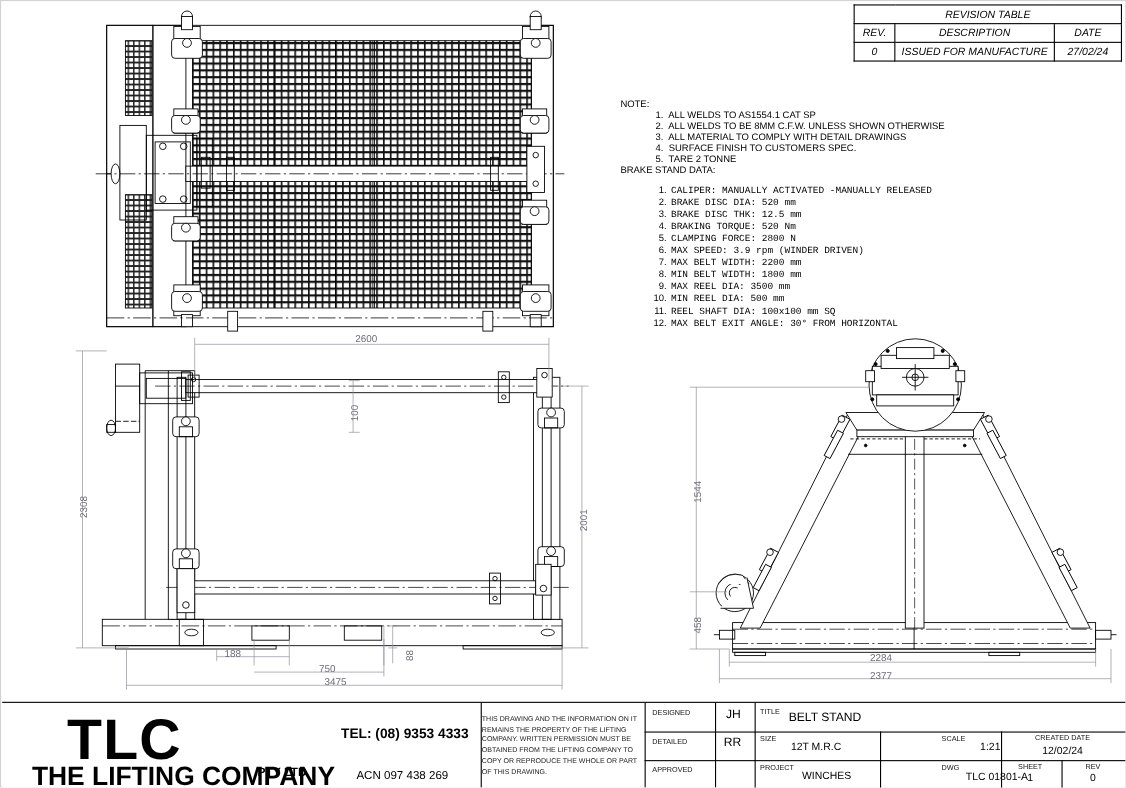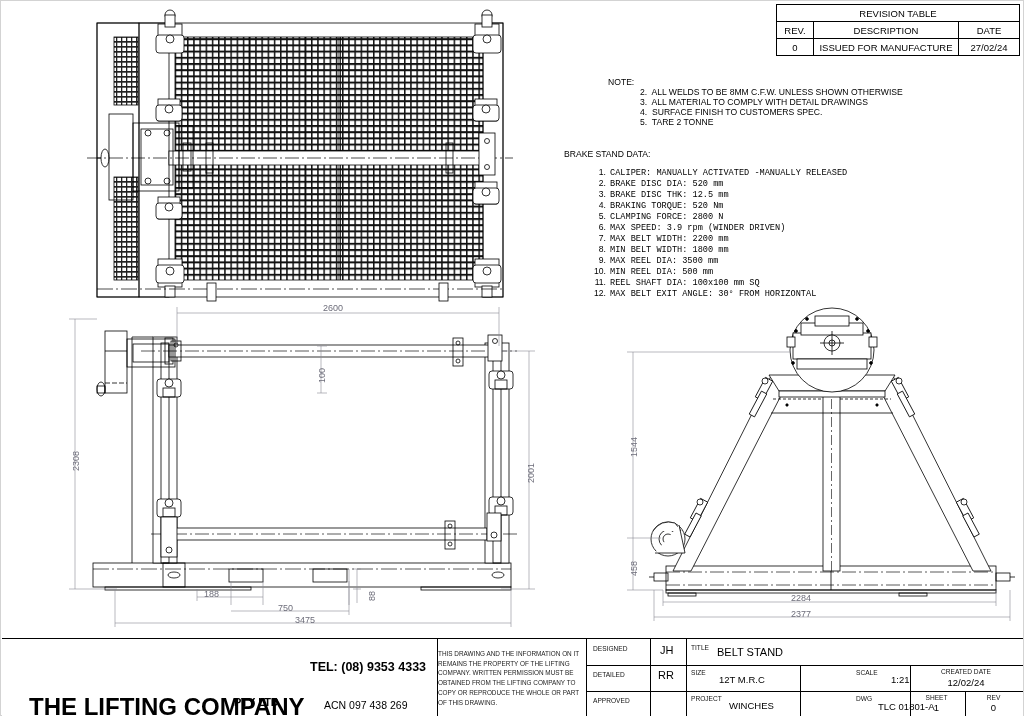--- a/index.html
+++ b/index.html
@@ -9,25 +9,25 @@
          border:1px solid #d3d3d3;background:#fff;}
   .dim{position:absolute;white-space:pre;color:#6d6d7a;font-size:9px;
        font-family:"Liberation Sans", sans-serif;}
   .dimv{transform:rotate(-90deg);transform-origin:0 0;}
 
   
   #rev-table{position:absolute;left:775px;top:3px;width:244px;
              border:1.2px solid #000;border-collapse:collapse;
              font-size:9.5px;background:#fff;}
   #rev-table td,#rev-table th{border:1px solid #000;text-align:center;
-             padding:1px 2px;font-weight:normal;height:14px;}
+             padding:1px 2px;font-weight:normal;height:14px;font-style:italic;}
   #rev-table .hdr{font-size:9.5px;}
 
   
-  #notes{position:absolute;left:563px;top:76px;font-size:8.6px;color:#000;margin-left:44px;}
+  #notes{position:absolute;left:563px;top:88px;font-size:8.6px;color:#000;}
   #notes .hd{font-size:8.6px;margin:0;}
   #notes ol{margin:0;padding:0;list-style:none;}
   #notes li{margin:0;padding:0;white-space:pre;}
   .noteindent{padding-left:32px !important;}
 
   #bsd{position:absolute;left:563px;top:148px;font-size:8.6px;color:#000;}
   #bsd .hd{margin:0 0 8px 0;}
   #bsd ol{margin:0;padding:0;list-style:none;}
   #bsd li{margin:0;padding:0;white-space:pre;padding-left:26px;}
   #bsd li .n{display:inline-block;width:16px;text-align:right;}
@@ -371,21 +371,21 @@
       <line x1="653" y1="589" x2="653" y2="620"></line>
       <line x1="1009" y1="589" x2="1009" y2="620"></line>
     </g>
   </svg>
 
   <div class="dim dimv" style="left:70px;top:470px">2308</div>
   <div class="dim" style="left:322px;top:302px">2600</div>
   <div class="dim dimv" style="left:316px;top:382px">100</div>
   <div class="dim dimv" style="left:525px;top:482px">2001</div>
   <div class="dim" style="left:203px;top:588px">188</div>
-  <div class="dim" style="left:277px;top:602px">750</div>
+  <div class="dim" style="left:289px;top:602px">750</div>
   <div class="dim dimv" style="left:366px;top:600px">88</div>
   <div class="dim" style="left:294px;top:614px">3475</div>
 
   <div class="dim dimv" style="left:628px;top:456px">1544</div>
   <div class="dim dimv" style="left:628px;top:575px">458</div>
   <div class="dim" style="left:790px;top:592px">2284</div>
   <div class="dim" style="left:790px;top:608px">2377</div>
 
   <table id="rev-table">
     <tbody>
@@ -401,20 +401,21 @@
       <td>0</td>
       <td>ISSUED FOR MANUFACTURE</td>
       <td>27/02/24</td>
     </tr>
   </tbody>
     </table>
 
   <div id="notes">
     <div class="hd">NOTE:</div>
     <ol>
+      <li class="noteindent">1.  ALL WELDS TO AS1554.1 CAT SP</li>
       <li class="noteindent">2.  ALL WELDS TO BE 8MM C.F.W. UNLESS SHOWN OTHERWISE</li>
       <li class="noteindent">3.  ALL MATERIAL TO COMPLY WITH DETAIL DRAWINGS</li>
       <li class="noteindent">4.  SURFACE FINISH TO CUSTOMERS SPEC.</li>
       <li class="noteindent">5.  TARE 2 TONNE</li>
     </ol>
   </div>
 
   <div id="bsd">
     <div class="hd">BRAKE STAND DATA:</div>
     <ol>
@@ -438,20 +439,21 @@
     <div class="tb-vline" style="left:584px"></div>
     <div class="tb-vline" style="left:648px"></div>
     <div class="tb-vline" style="left:684px;top:0;height:78px"></div>
     <div class="tb-vline" style="left:798px;top:26px;height:52px"></div>
     <div class="tb-vline" style="left:908px;top:26px;height:52px"></div>
     <div class="tb-vline" style="left:963px;top:52px;height:26px"></div>
     <div class="tb-hline" style="top:26px;left:584px;right:0"></div>
     <div class="tb-hline" style="top:52px;left:584px;right:0"></div>
   </div>
 
+  <div id="logo-tlc">TLC</div>
   <div id="logo-sub">THE LIFTING COMPANY</div>
   <div id="logo-pty">PTY LTD</div>
   <div id="tel">TEL: (08) 9353 4333</div>
   <div id="acn">ACN 097 438 269</div>
   <div id="disclaimer">THIS DRAWING AND THE INFORMATION ON IT REMAINS THE PROPERTY OF THE LIFTING COMPANY. WRITTEN PERMISSION MUST BE OBTAINED FROM THE LIFTING COMPANY TO COPY OR REPRODUCE THE WHOLE OR PART OF THIS DRAWING.</div>
 
   <div class="tbcell-lbl" style="left:592px;top:644px">DESIGNED</div>
   <div class="tbcell-val" style="left:659px;top:643px">JH</div>
   <div class="tbcell-lbl" style="left:592px;top:670px">DETAILED</div>
   <div class="tbcell-val" style="left:657px;top:668px">RR</div>

